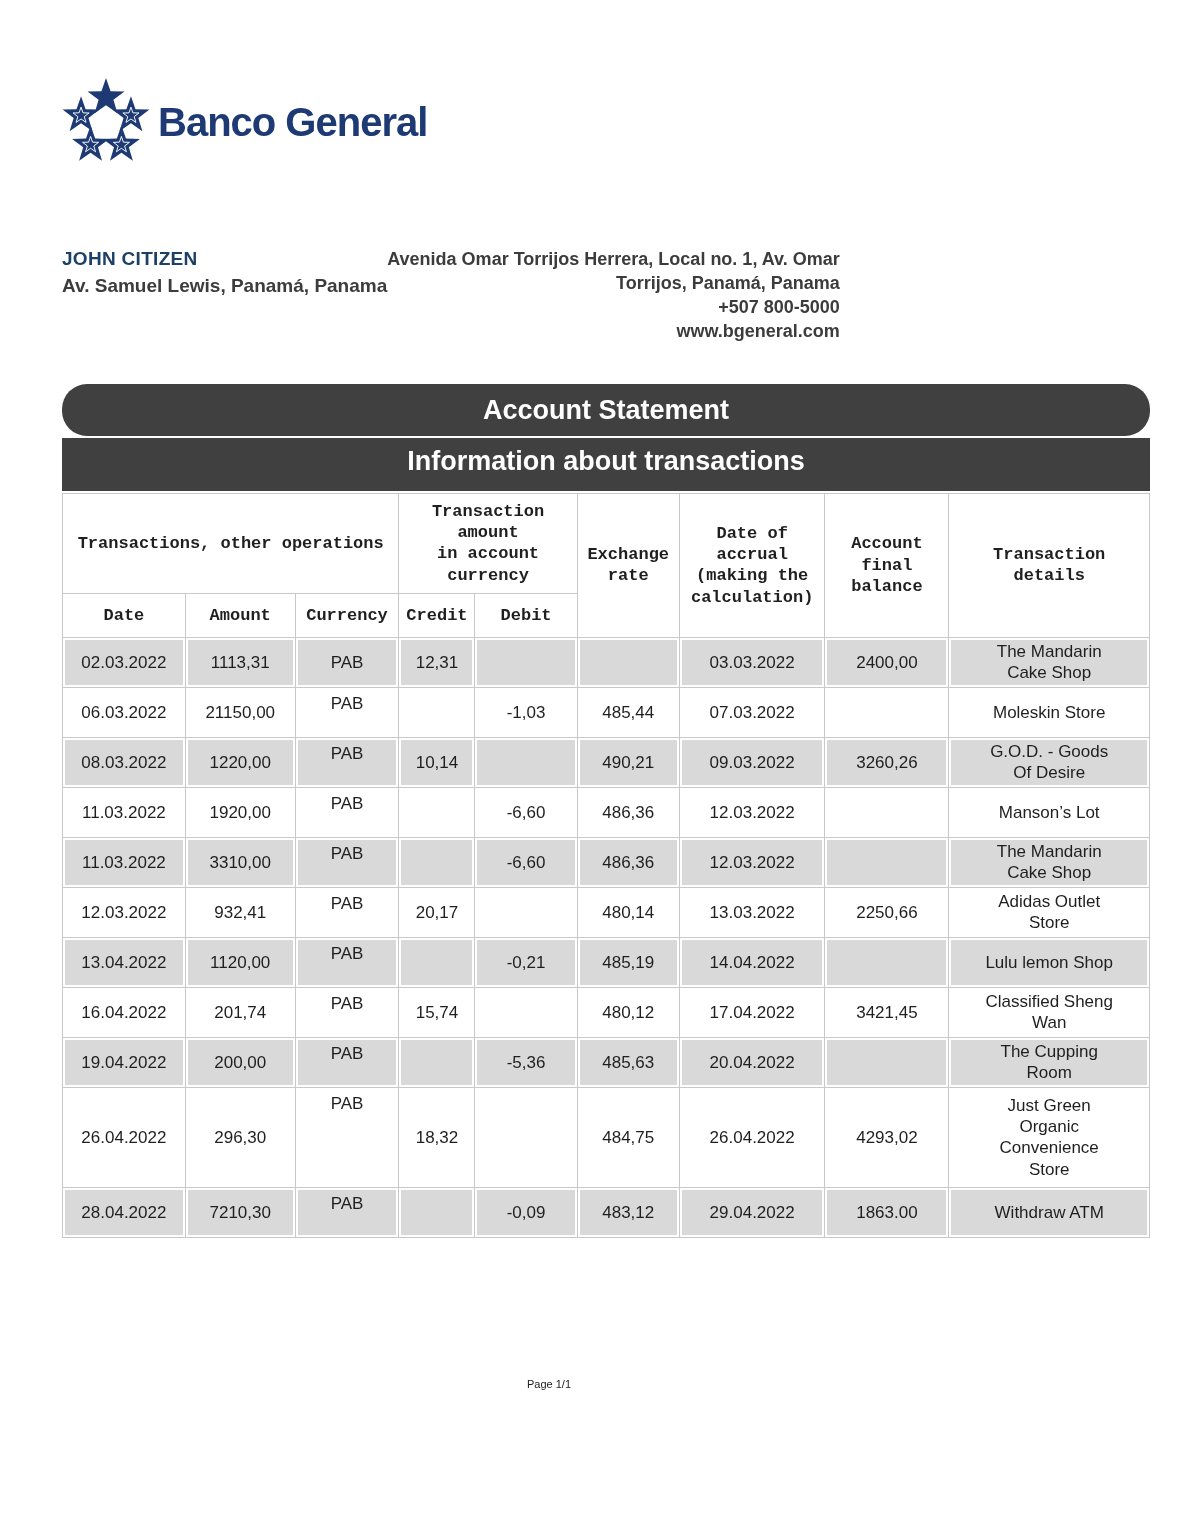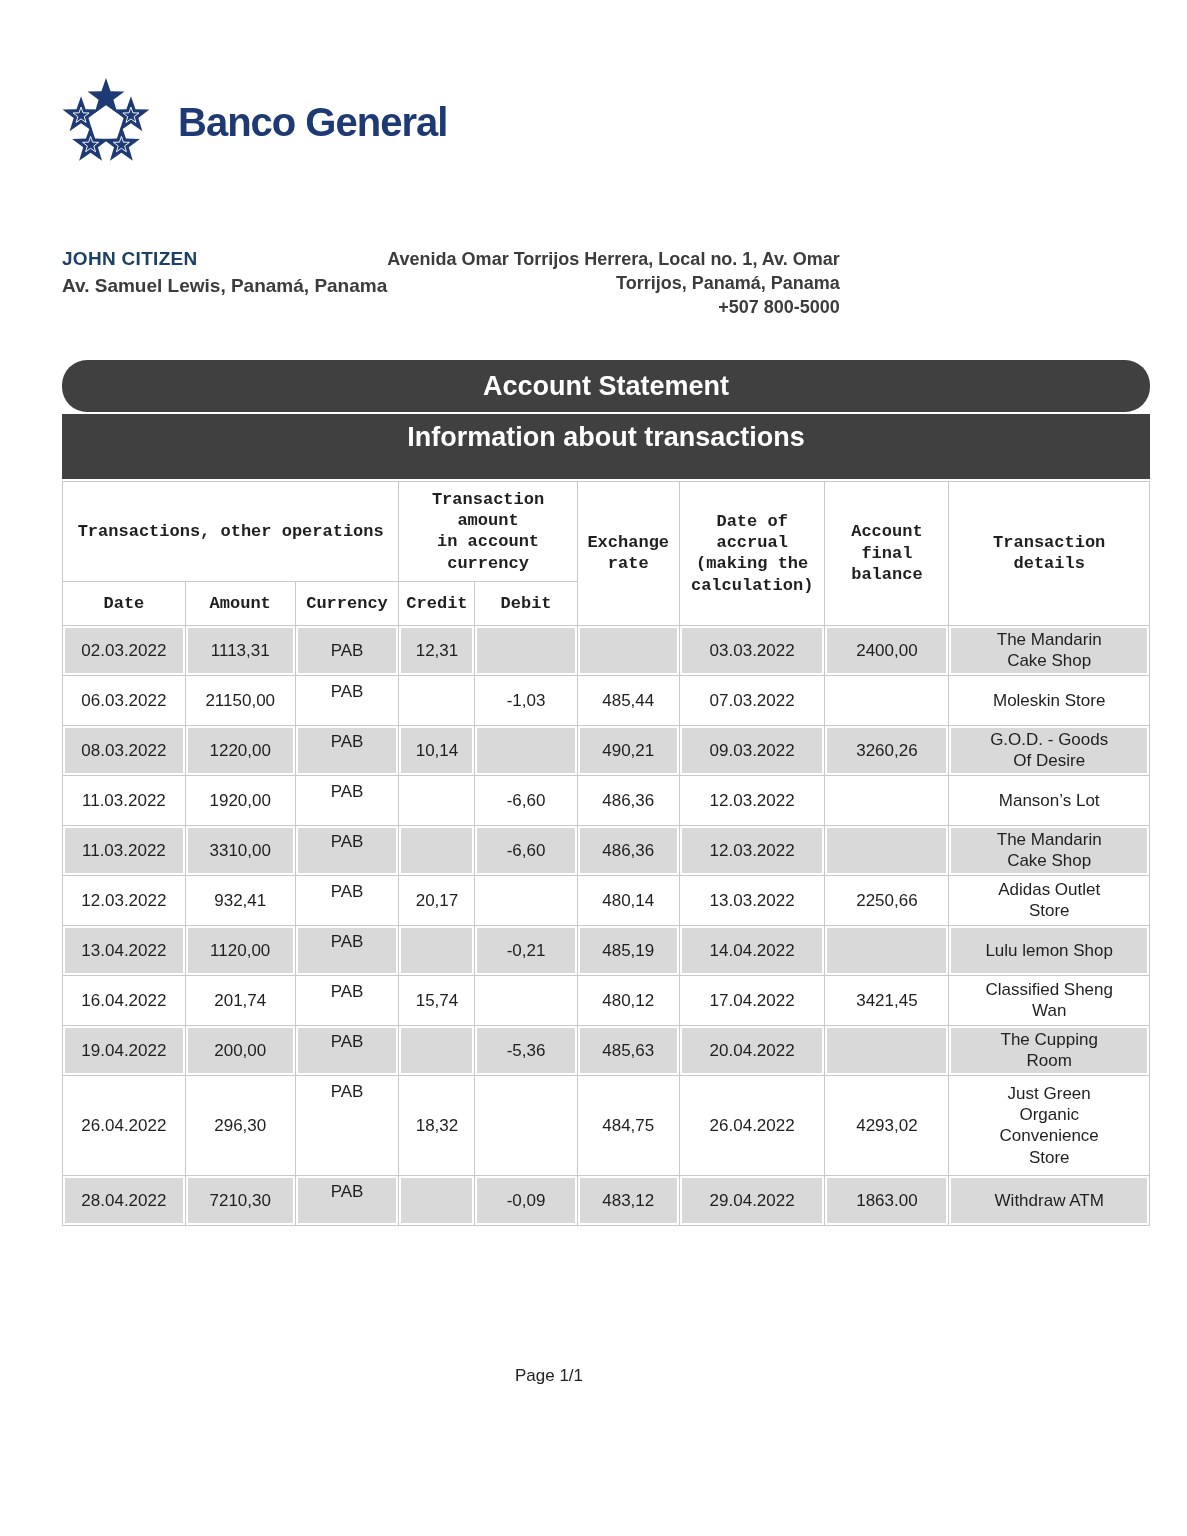--- a/index.html
+++ b/index.html
@@ -13,46 +13,46 @@
   }
   *{box-sizing:border-box;}
   html,body{margin:0;padding:0;}
   body{
     width:1187px;height:1536px;background:#ffffff;
     font-family:"Liberation Sans", sans-serif;color:var(--ink);
     overflow:hidden;
   }
   .page{width:1088px;margin-left:62px;}
   
-  .brand{display:flex;align-items:center;gap:28px;margin-top:76px;height:92px;}
+  .brand{display:flex;align-items:center;gap:8px;margin-top:76px;height:92px;}
   .brand-text{font-size:40px;font-weight:bold;color:var(--navy);letter-spacing:-1px;}
   
   .addr-row{display:flex;justify-content:flex-start;align-items:flex-start;margin-top:80px;}
   .customer-name{font-size:19px;font-weight:bold;color:var(--nameblue);letter-spacing:.3px;}
   .customer-address{font-size:19px;font-weight:bold;color:var(--softink);margin-top:5px;}
   .bank-contact{text-align:right;font-size:18px;font-weight:bold;color:var(--softink);line-height:1.33;max-width:520px;}
   
   .bar{background:var(--bar);color:#fff;text-align:center;font-weight:bold;}
   .bar-main{margin-top:40px;height:52px;line-height:52px;font-size:27px;border-radius:25px;}
-  .bar-sub{margin-top:2px;height:65px;line-height:47px;font-size:27px;}
+  .bar-sub{margin-top:2px;height:53px;line-height:47px;font-size:27px;}
   
   table{width:100%;border-collapse:collapse;table-layout:fixed;margin-top:2px;}
   th,td{border:1px solid var(--grid);text-align:center;vertical-align:middle;
         font-size:17px;padding:2px 4px;line-height:1.25;overflow:hidden;}
   thead th{font-weight:bold;background:#fff;font-family:Liberation Mono, monospace;}
   tr.ghead{height:100px;}
   tr.shead{height:44px;}
   .pre{white-space:pre-line;}
   tbody tr{height:50px;}
   tbody tr.tall{height:100px;}
   tbody tr.shaded td{background:var(--shade);box-shadow:inset 0 0 0 2px #fff;}
   td.details{white-space:pre-line;}
   td.cur-top{vertical-align:top;padding-top:5px;}
   
-  .page-footer{position:relative;left:-57px;text-align:center;margin-top:140px;font-size:17px;color:#222;}
+  .page-footer{position:relative;left:-57px;text-align:center;margin-top:140px;font-size:11px;color:#222;}
 </style>
 </head>
 <body>
 
 <div class="page">
 
   <header class="brand">
     <svg width="88" height="92" viewBox="0 0 104 108" aria-hidden="true">
       <defs>
         <path id="star" d="M0,-20 L4.7,-6.47 L19.02,-6.18 L7.61,2.47 L11.76,16.18 L0,8 L-11.76,16.18 L-7.61,2.47 L-19.02,-6.18 L-4.7,-6.47 Z"></path>
@@ -76,20 +76,21 @@
 
   <section class="addr-row">
     <div class="customer">
       <div class="customer-name">JOHN CITIZEN</div>
       <div class="customer-address">Av. Samuel Lewis, Panamá, Panama</div>
     </div>
     <div class="bank-contact">
       <div>Avenida Omar Torrijos Herrera, Local no. 1, Av. Omar</div>
       <div>Torrijos, Panamá, Panama</div>
       <div>+507 800-5000</div>
+      <div>www.bgeneral.com</div>
     </div>
   </section>
 
   <div class="bar bar-main">
     <span>Account Statement</span>
   </div>
   <div class="bar bar-sub">
     <span>Information about transactions</span>
   </div>
 

